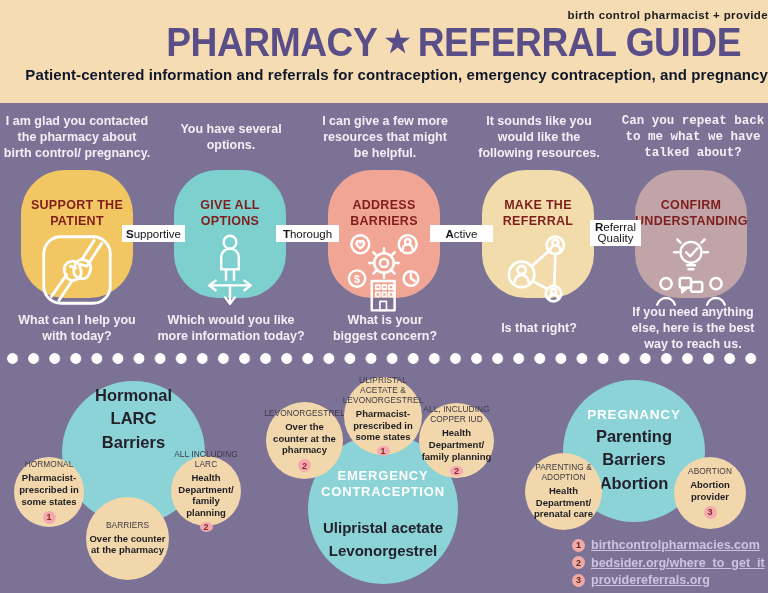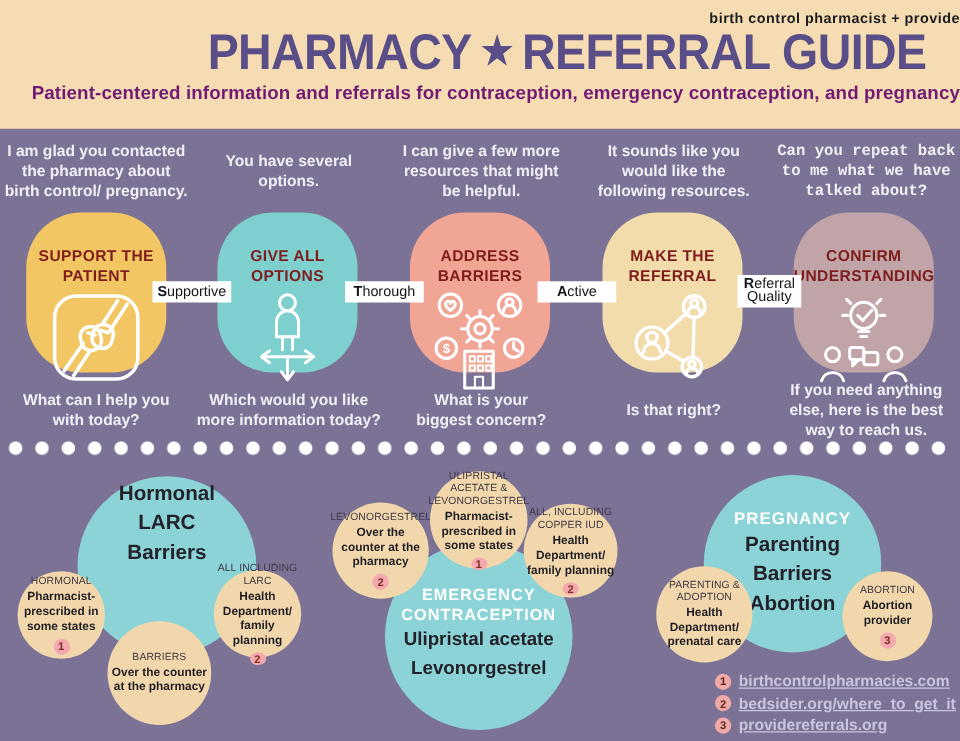--- a/index.html
+++ b/index.html
@@ -6,21 +6,21 @@
   .stage{position:relative;width:768px;height:593px;overflow:hidden;
          font-family:"Liberation Sans",sans-serif;background:#7b7296;}
   .abs{position:absolute;}
 
   
   .header{left:0;top:0;width:768px;height:103px;background:#f6dcb2;text-align:right;z-index:2;}
   .logo-line{padding-top:9px;font-size:11.5px;font-weight:700;letter-spacing:.4px;color:#1d1c20;}
   .title{margin:1px 0 0;font-size:40px;font-weight:700;color:#5a4e88;line-height:1.02;
          transform:scaleX(.93);transform-origin:center;letter-spacing:-.5px;white-space:nowrap;}
   .title .star{font-size:31px;vertical-align:4px;margin:0 8px;}
-  .subtitle{margin-top:3px;font-size:15px;font-weight:700;color:#701a75;letter-spacing:.1px;}
+  .subtitle{margin-top:3px;font-size:15px;font-weight:700;color:#0f172a;letter-spacing:.1px;}
 
   
   .flowbg{left:0;top:103px;width:768px;height:490px;background:#7b7296;z-index:0;}
   .quote,.question{display:flex;align-items:center;justify-content:center;text-align:center;
     color:#f2f0f6;font-size:12.5px;font-weight:700;line-height:1.28;z-index:1;}
   .quote{top:108px;height:58px;}
   .question{top:299px;height:58px;}
   .q0{left:2px;width:150px;}   .q1{left:166px;width:130px;} .q2{left:320px;width:130px;}
   .q3{left:469px;width:140px;} .q4{left:618px;width:150px;font-family:Liberation Mono, monospace;}
   .r0{left:12px;width:130px;}  .r1{left:156px;width:150px;} .r2{left:330px;width:110px;}
@@ -50,21 +50,21 @@
   .cluster-big{border-radius:50%;background:#8bd3d6;z-index:1;text-align:center;
                display:flex;flex-direction:column;align-items:center;}
   .cb0{left:62px;top:381px;width:143px;height:143px;padding-top:0;}
   .cb1{left:308px;top:434px;width:150px;height:150px;}
   .cb2{left:563px;top:380px;width:142px;height:142px;}
   .cluster-title{color:#fff;font-weight:700;font-size:13.5px;letter-spacing:.8px;}
   .cb0 .cluster-title{margin-top:28px;}
   .cb1 .cluster-title{margin-top:34px;width:140px;font-size:13px;line-height:1.2;}
   .cb2 .cluster-title{margin-top:27px;}
   .cluster-items{font-size:16.5px;font-weight:700;color:#23222b;line-height:1.42;margin-top:3px;}
-  .cb1 .cluster-items{font-size:15px;line-height:1.5;margin-top:2px;}
+  .cb1 .cluster-items{font-size:15px;line-height:1.5;margin-top:18px;}
 
   .sat{border-radius:50%;background:#f1d7ab;z-index:2;display:flex;flex-direction:column;
        align-items:center;justify-content:center;text-align:center;padding:2px;box-sizing:border-box;}
   .s00{left:14px;top:457px;width:70px;height:70px;}
   .s01{left:86px;top:497px;width:83px;height:83px;}
   .s02{left:171px;top:456px;width:70px;height:70px;}
   .s10{left:266px;top:402px;width:77px;height:77px;}
   .s11{left:344px;top:377px;width:78px;height:78px;}
   .s12{left:419px;top:403px;width:75px;height:75px;}
   .s20{left:525px;top:453px;width:77px;height:77px;}

